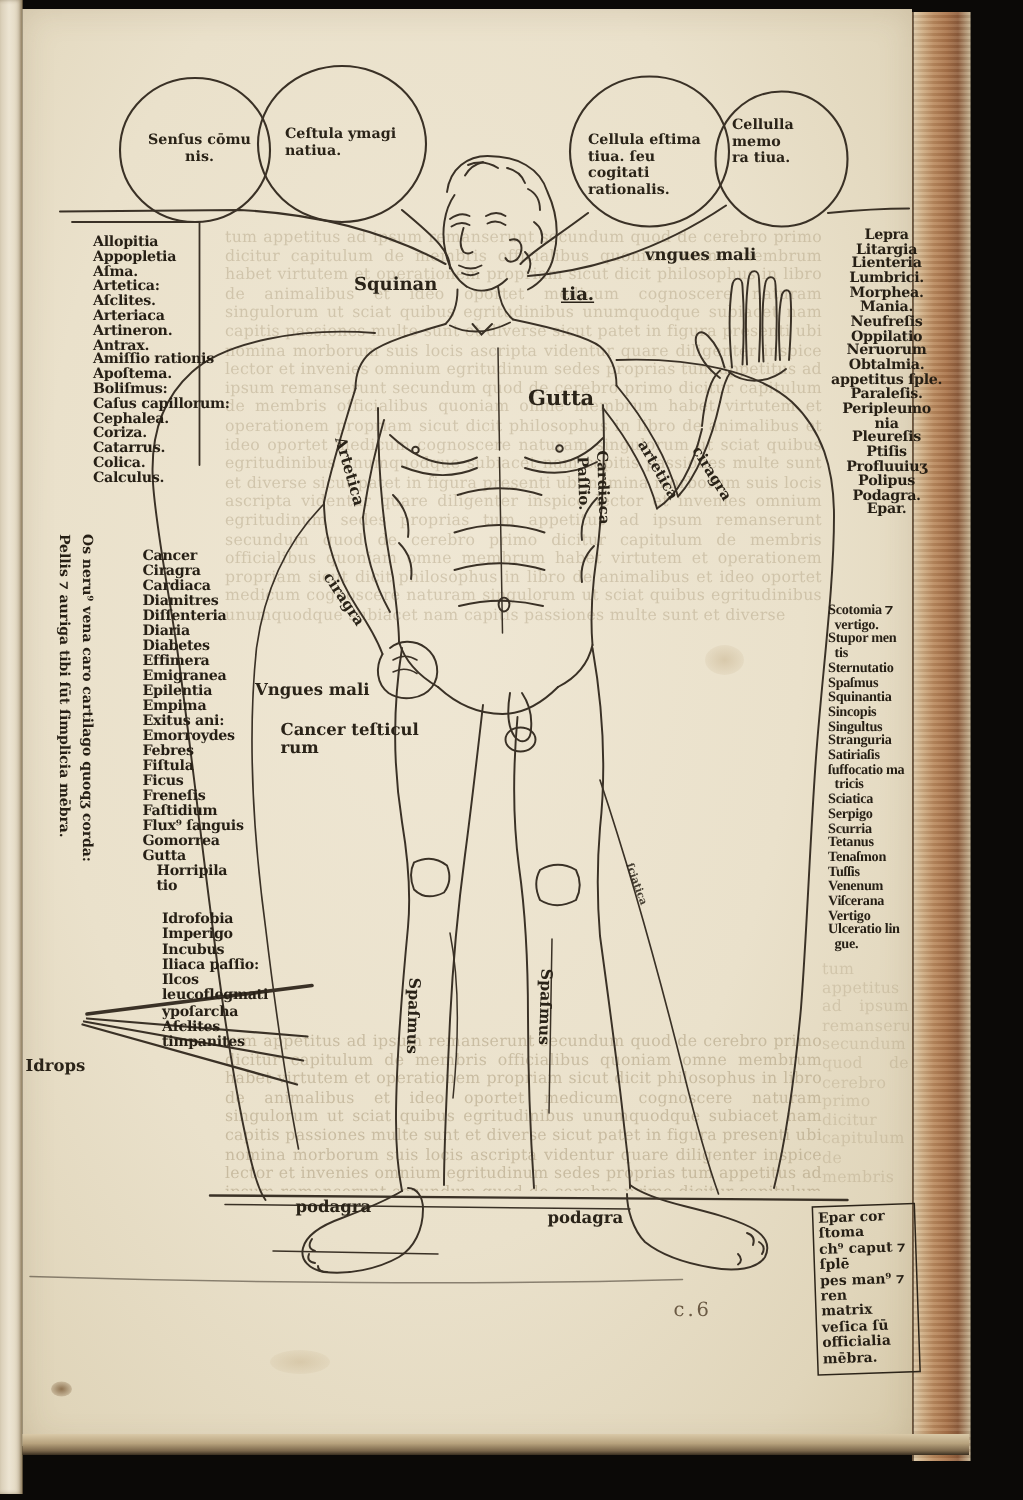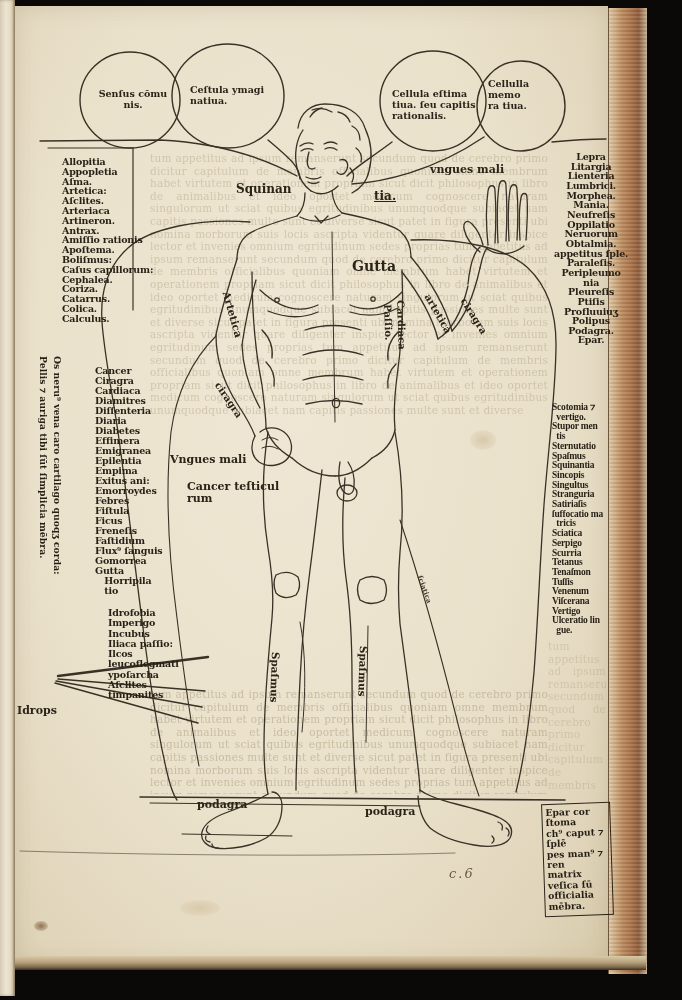--- a/index.html
+++ b/index.html
@@ -33,21 +33,21 @@
   .lb{font-size:9.5px;line-height:10.3px;}
   .rt{font-size:9.5px;line-height:9.65px;text-align:center;}
   .rm{font-size:9.5px;line-height:9.7px;}
   .fig-label{position:absolute;color:#2a2318;font-weight:bold;white-space:nowrap;}
   .circ-label{position:absolute;color:#2a2318;font-weight:bold;font-size:9.5px;line-height:11px;}
   .rot{transform-origin:top left;}
   .bottom-box{position:absolute;left:543px;top:803px;width:62px;padding:3px 2px 4px 3px;
     border:1.6px solid #2c2419;transform:rotate(-2deg);color:#261f15;font-weight:bold;
     font-size:9.3px;line-height:10.4px;}
   .verse{position:absolute;color:#261f15;font-weight:bold;font-size:9.3px;white-space:nowrap;}
-  .signature{position:absolute;left:449px;top:866px;color:#6b5a44;font-style:italic;
+  .signature{position:absolute;left:449px;top:866px;color:#6b5a44;
     font-size:13px;letter-spacing:2px;}
   svg{position:absolute;left:0;top:0;}
 </style>
 </head>
 <body>
 
 <div class="left-strip"></div>
 <div class="page"></div>
 <div class="fore-edge"></div>
 <div class="bottom-edge"></div>
@@ -201,21 +201,21 @@
 <div class="circ-label" style="left:96px;top:88px;width:74px;text-align:center;">
     <div class="li">Senſus cōmu</div>
     <div class="li">nis.</div>
   </div>
 <div class="circ-label" style="left:190px;top:84px;width:80px;">
     <div class="li">Ceſtula ymagi</div>
     <div class="li">natiua.</div>
   </div>
 <div class="circ-label" style="left:392px;top:88px;width:88px;">
     <div class="li">Cellula eſtima</div>
-    <div class="li">tiua. ſeu capitis</div>
+    <div class="li">tiua. ſeu cogitati</div>
     <div class="li">rationalis.</div>
   </div>
 <div class="circ-label" style="left:488px;top:78px;width:70px;">
     <div class="li">Cellulla memo</div>
     <div class="li">ra tiua.</div>
   </div>
 
 <div class="list lt" style="left:62px;top:157px;">
     <div class="li">Allopitia</div>
     <div class="li">Appopletia</div>

